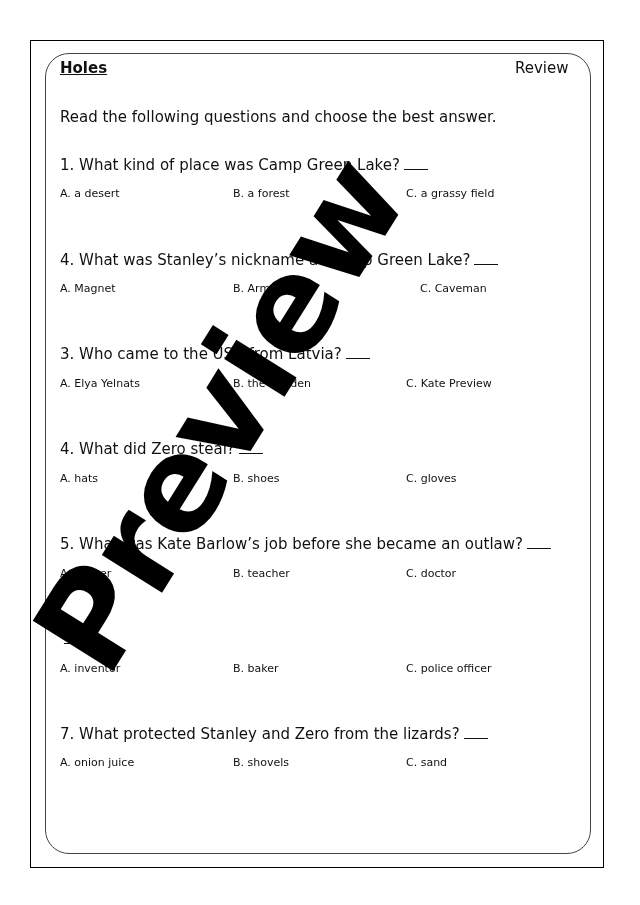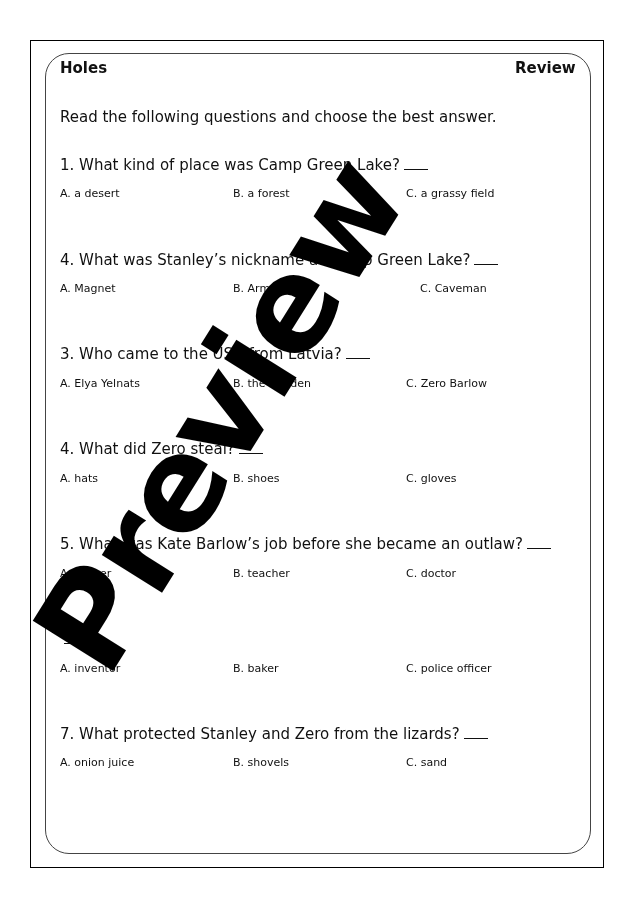--- a/index.html
+++ b/index.html
@@ -2,22 +2,22 @@
 <html><head>
 <meta charset="utf-8">
 <style>
   html, body { margin: 0; padding: 0; background: #ffffff; }
   body { width: 640px; height: 905px; position: relative; overflow: hidden;
          font-family: "DejaVu Sans", sans-serif; color: #111; }
   .outer { position: absolute; left: 30px; top: 40px; width: 574px; height: 828px;
            border: 1.5px solid #000; box-sizing: border-box; }
   .inner { position: absolute; left: 45px; top: 53px; width: 546px; height: 801px;
            border: 1.5px solid #444; border-radius: 24px; box-sizing: border-box; }
-  .hdr-left { position: absolute; left: 60px; top: 59px; font-size: 15px; font-weight: bold; }
-  .hdr-right { position: absolute; left: 515px; top: 59px; font-size: 15px; font-weight: bold; }
+  .hdr-left { position: absolute; left: 60px; top: 59px; font-size: 15px; font-weight: bold; text-decoration: underline; }
+  .hdr-right { position: absolute; left: 515px; top: 59px; font-size: 15px; font-weight: normal; }
   .instr { position: absolute; left: 60px; top: 108px; font-size: 15px; }
   .q { position: absolute; left: 60px; font-size: 15px; white-space: nowrap; }
   .opt { position: absolute; font-size: 11px; white-space: nowrap; }
   .blank { display: inline-block; width: 24px; border-bottom: 1px solid #111; margin-left: 4px; height: 1px; }
   .watermark { position: absolute; left: 220px; top: 415px; font-size: 130px; font-weight: bold;
                font-family: "DejaVu Sans", sans-serif; color: #000; transform: translate(-50%,-50%) rotate(-58deg);
                transform-origin: center; white-space: nowrap; letter-spacing: -2px; pointer-events: none; }
 </style>
 </head>
 <body>
@@ -35,21 +35,21 @@
 <div class="opt" style="left:406px;top:187px">C. a grassy field</div>
 
 <div class="q" style="top:251px"><span>4. What was Stanley’s nickname at Camp Green Lake?</span><span class="blank"></span></div>
 <div class="opt" style="left:60px;top:282px">A. Magnet</div>
 <div class="opt" style="left:233px;top:282px">B. Armpit</div>
 <div class="opt" style="left:420px;top:282px">C. Caveman</div>
 
 <div class="q" style="top:345px"><span>3. Who came to the USA from Latvia?</span><span class="blank"></span></div>
 <div class="opt" style="left:60px;top:377px">A. Elya Yelnats</div>
 <div class="opt" style="left:233px;top:377px">B. the Warden</div>
-<div class="opt" style="left:406px;top:377px">C. Zero Barlow</div>
+<div class="opt" style="left:406px;top:377px">C. Kate Preview</div>
 
 <div class="q" style="top:440px"><span>4. What did Zero steal?</span><span class="blank"></span></div>
 <div class="opt" style="left:60px;top:472px">A. hats</div>
 <div class="opt" style="left:233px;top:472px">B. shoes</div>
 <div class="opt" style="left:406px;top:472px">C. gloves</div>
 
 <div class="q" style="top:535px"><span>5. What was Kate Barlow’s job before she became an outlaw?</span><span class="blank"></span></div>
 <div class="opt" style="left:60px;top:567px">A. farmer</div>
 <div class="opt" style="left:233px;top:567px">B. teacher</div>
 <div class="opt" style="left:406px;top:567px">C. doctor</div>

